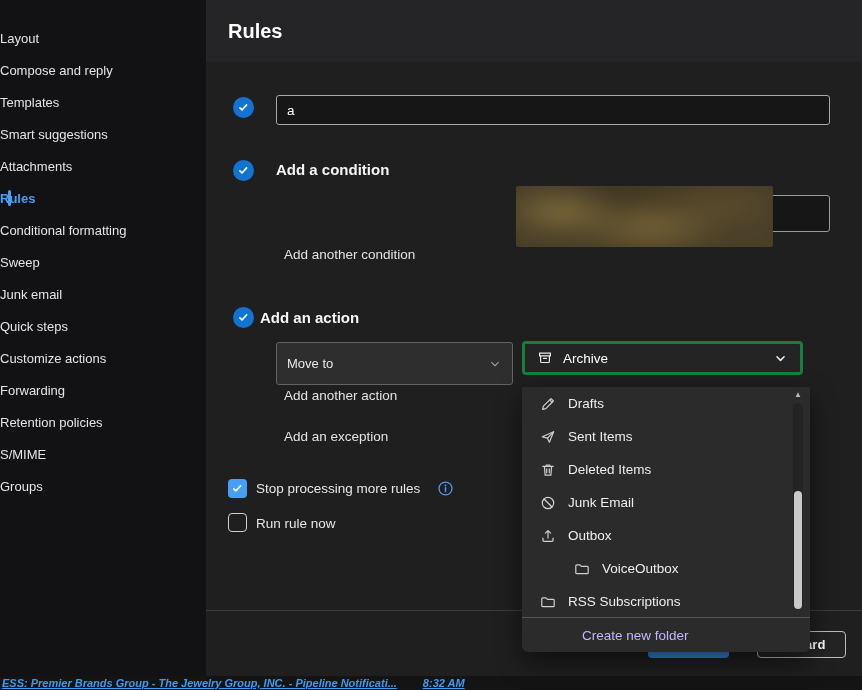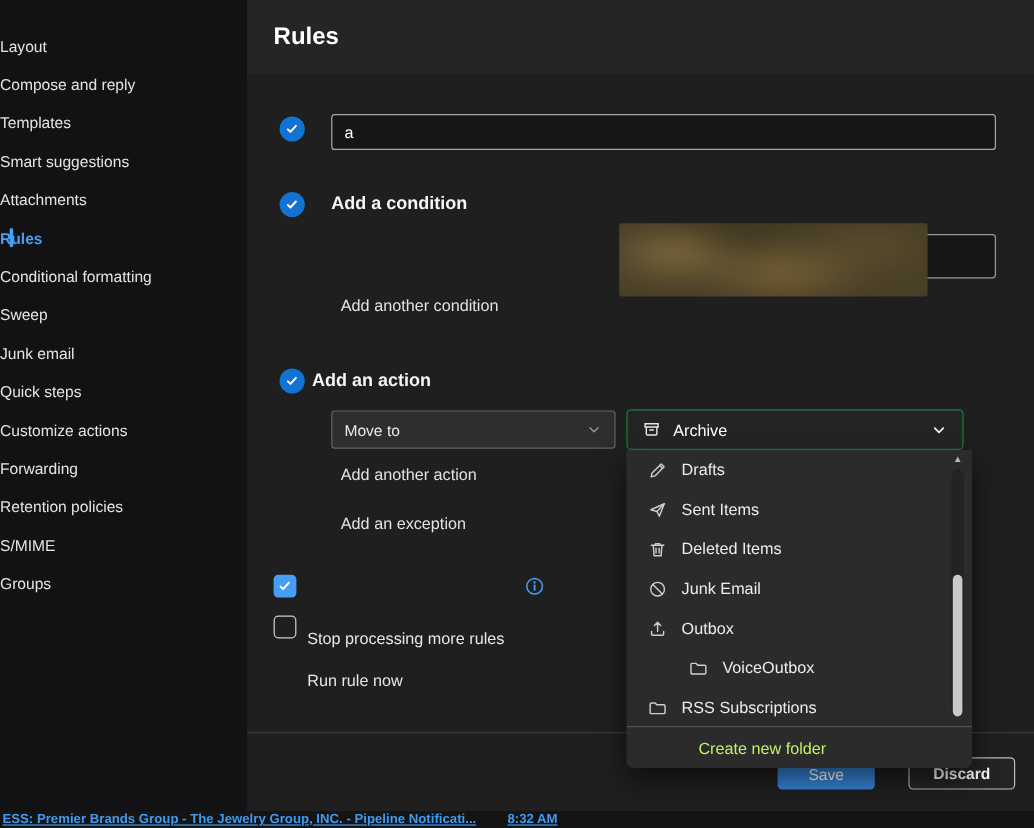--- a/index.html
+++ b/index.html
@@ -33,85 +33,85 @@
   .cond-value-input{left:517px;top:195px;width:313px;height:37px;border-color:#9a9a9a;}
 
   .section-heading{font-size:15px;font-weight:600;color:#f5f5f5;}
   .cond-heading{left:276px;top:161px;}
   .action-heading{left:260px;top:309px;}
 
   .select-box{background:#2e2e2e;border:1px solid #636363;border-radius:3px;display:flex;
              align-items:center;padding:0 10px;color:#e8e8e8;font-size:13px;cursor:pointer;}
   .select-box .chev{margin-left:auto;display:flex;}
   .cond-select{left:276px;top:195px;width:237px;height:32px;}
-  .action-select{left:276px;top:342px;width:237px;height:32px;}
+  .action-select{left:276px;top:342px;width:237px;height:43px;}
 
   .redact{left:516px;top:186px;width:257px;height:61px;overflow:hidden;border-radius:2px;
           z-index:5;pointer-events:none;}
   .redact-inner{position:absolute;inset:-18px;filter:blur(11px);background:#4a4028;
           background-image:
             radial-gradient(90px 34px at 22% 45%, #8a7240, transparent 70%),
             radial-gradient(110px 40px at 52% 60%, #7c6536, transparent 70%),
             radial-gradient(80px 30px at 78% 40%, #5f4e2c, transparent 70%),
             radial-gradient(120px 46px at 40% 30%, #3c341f, transparent 70%);}
 
   .link{font-size:13.5px;color:#e2e2e2;cursor:pointer;}
   .cond-add-link{left:284px;top:247px;}
   .action-add-link{left:284px;top:388px;}
   .exception-add-link{left:284px;top:429px;}
 
   .folder-combo{left:522px;top:341px;width:281px;height:34px;background:#242424;
-          border:1px solid #15803d;border-radius:4px;display:flex;align-items:center;gap:10px;
+          border:3px solid #15803d;border-radius:4px;display:flex;align-items:center;gap:10px;
           padding:0 12px;color:#fff;font-size:13.5px;cursor:pointer;z-index:25;}
   .folder-combo .chev{margin-left:auto;display:flex;}
 
   
-  .folder-popup{left:522px;top:375px;width:288px;height:265px;background:#2b2b2c;
+  .folder-popup{left:522px;top:387px;width:288px;height:265px;background:#2b2b2c;
           border-radius:0 0 6px 6px;box-shadow:0 10px 24px rgba(0,0,0,.55);z-index:30;}
   .popup-list{position:absolute;left:0;top:0;right:0;height:230px;overflow:hidden;}
   .popup-item{height:33px;display:flex;align-items:center;padding-left:18px;gap:12px;
           font-size:13.5px;color:#ececec;cursor:pointer;}
   .popup-item.indent{padding-left:52px;}
   .icon16{width:16px;height:16px;display:inline-flex;flex:0 0 16px;}
   .popup-divider{position:absolute;left:0;right:0;top:230px;height:1px;background:#525252;}
   .popup-footer{position:absolute;left:0;right:0;top:231px;bottom:0;display:flex;
-          align-items:center;padding-left:60px;font-size:13.5px;color:#bef264;cursor:pointer;}
+          align-items:center;padding-left:60px;font-size:13.5px;color:#c4b5fd;cursor:pointer;}
   .popup-scroll-arrow{position:absolute;right:8px;top:3px;font-size:8px;color:#b8b8b8;cursor:pointer;}
   .popup-scroll-track{position:absolute;right:7px;top:16px;width:10px;height:206px;
           background:#232323;border-radius:5px;cursor:pointer;}
   .popup-scroll-thumb{position:absolute;right:8px;top:104px;width:8px;height:118px;
           background:#c9c9c9;border-radius:4px;cursor:grab;}
 
   
   .checkbox{width:19px;height:19px;border-radius:4px;display:flex;align-items:center;
           justify-content:center;cursor:pointer;}
   .checkbox.checked{background:var(--accent);}
   .checkbox.unchecked{border:1.7px solid #d0d0d0;background:transparent;}
   .checkbox:not(.checked) svg{display:none;}
   .cb-stop{left:228px;top:479px;}
   .cb-run{left:228px;top:513px;}
-  .cb-label{font-size:13.5px;color:#e6e6e6;cursor:pointer;margin-top:44px;}
+  .cb-label{font-size:13.5px;color:#e6e6e6;cursor:pointer;}
   .cb-stop-label{left:256px;top:481px;}
   .cb-run-label{left:256px;top:516px;}
   .info-pos{left:437px;top:480px;display:flex;cursor:pointer;}
 
   
   .footer-divider{left:206px;top:610px;width:656px;height:1px;background:#3c3c3c;}
   .save-btn{left:648px;top:632px;width:81px;height:26px;background:var(--save);border:none;
           border-radius:4px;color:#fff;font-size:13px;font-weight:400;display:flex;
           align-items:center;justify-content:center;z-index:10;cursor:pointer;}
   .discard-btn{left:757px;top:631px;width:89px;height:27px;background:#242424;
           border:1px solid #bdbdbd;border-radius:4px;color:#fff;font-size:13px;font-weight:600;
           display:flex;align-items:center;justify-content:center;z-index:10;cursor:pointer;}
 
   
   .taskbar{left:0;top:676px;width:862px;height:14px;background:#141414;display:flex;
           align-items:center;gap:26px;padding-left:2px;overflow:hidden;}
   .task-link{color:#3f9bf0;font-size:11px;font-weight:700;text-decoration:underline;
-          white-space:nowrap;cursor:pointer;}
+          white-space:nowrap;cursor:pointer;font-style:italic;}
 </style>
 </head>
 <body>
 
 <div class="stage" style="--accent: #479ef5; --step-circle: #1273d2; --save: #3584d6;">
 
   <nav class="abs sidebar">
       <div class="side-item">
         <span>Layout</span>
       </div>

